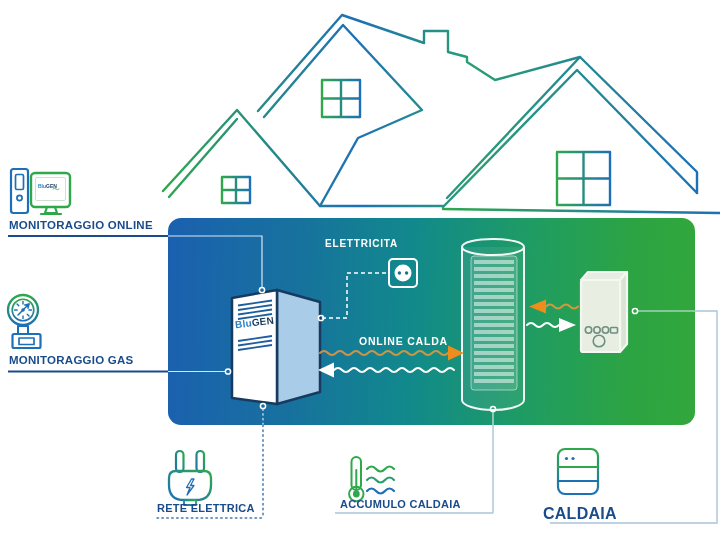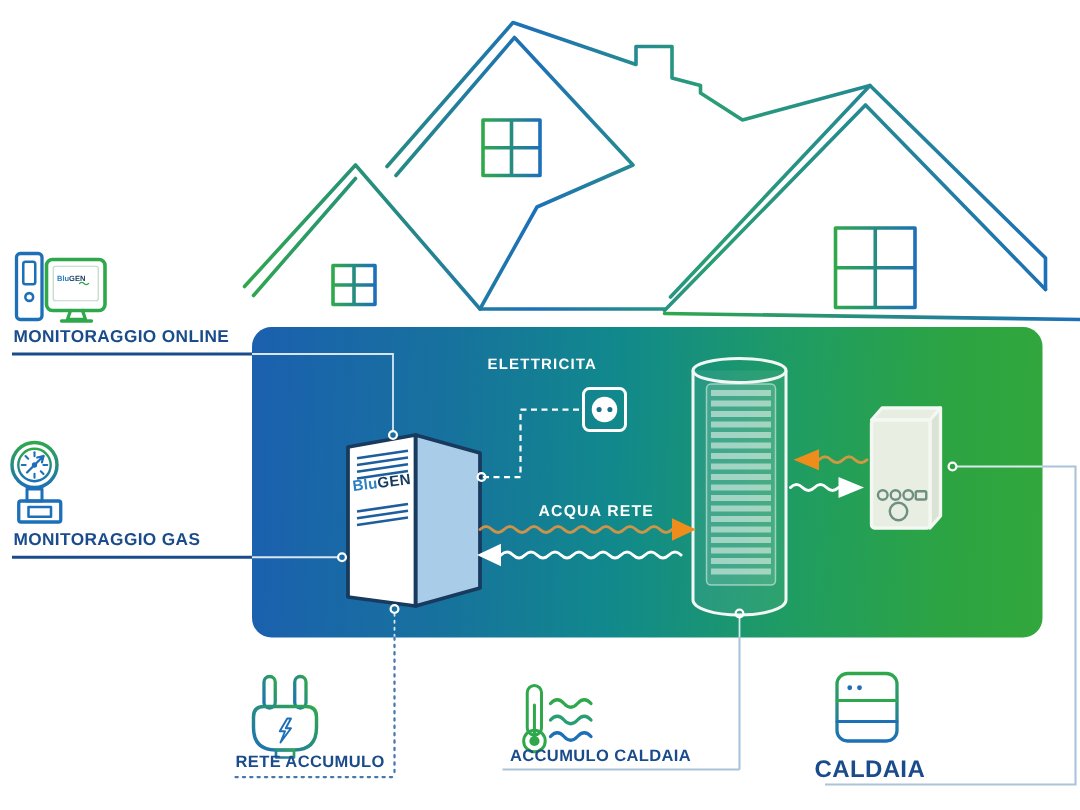--- a/index.html
+++ b/index.html
@@ -230,23 +230,23 @@
       <circle cx="635" cy="311" r="2.6"></circle>
     </g>
   </svg>
 
   <div class="lbl navy" style="left:9px;top:219px">MONITORAGGIO ONLINE</div>
 
   <div class="lbl navy" style="left:9px;top:354px">MONITORAGGIO GAS</div>
 
   <div class="lbl white" style="left:325px;top:238px">ELETTRICITA</div>
 
-  <div class="lbl white" style="left:359px;top:335px;font-size:10.5px">ACQUA RETE</div>
-
-  <div class="lbl navy" style="left:157px;top:502px;font-size:11px">RETE ACCUMULO</div>
+  <div class="lbl white" style="left:359px;top:335px;font-size:10.5px">ONLINE CALDA</div>
+
+  <div class="lbl navy" style="left:157px;top:502px;font-size:11px">RETE ELETTRICA</div>
 
   <div class="lbl navy" style="left:340px;top:498px;font-size:11px">ACCUMULO CALDAIA</div>
 
   <div class="lbl navy" style="left:543px;top:505px;font-size:16px">CALDAIA</div>
 
   <div class="unitlogo">
     <span class="b1">Blu</span><span class="b2">GEN</span>
   </div>
 
   <div class="screenlogo">

